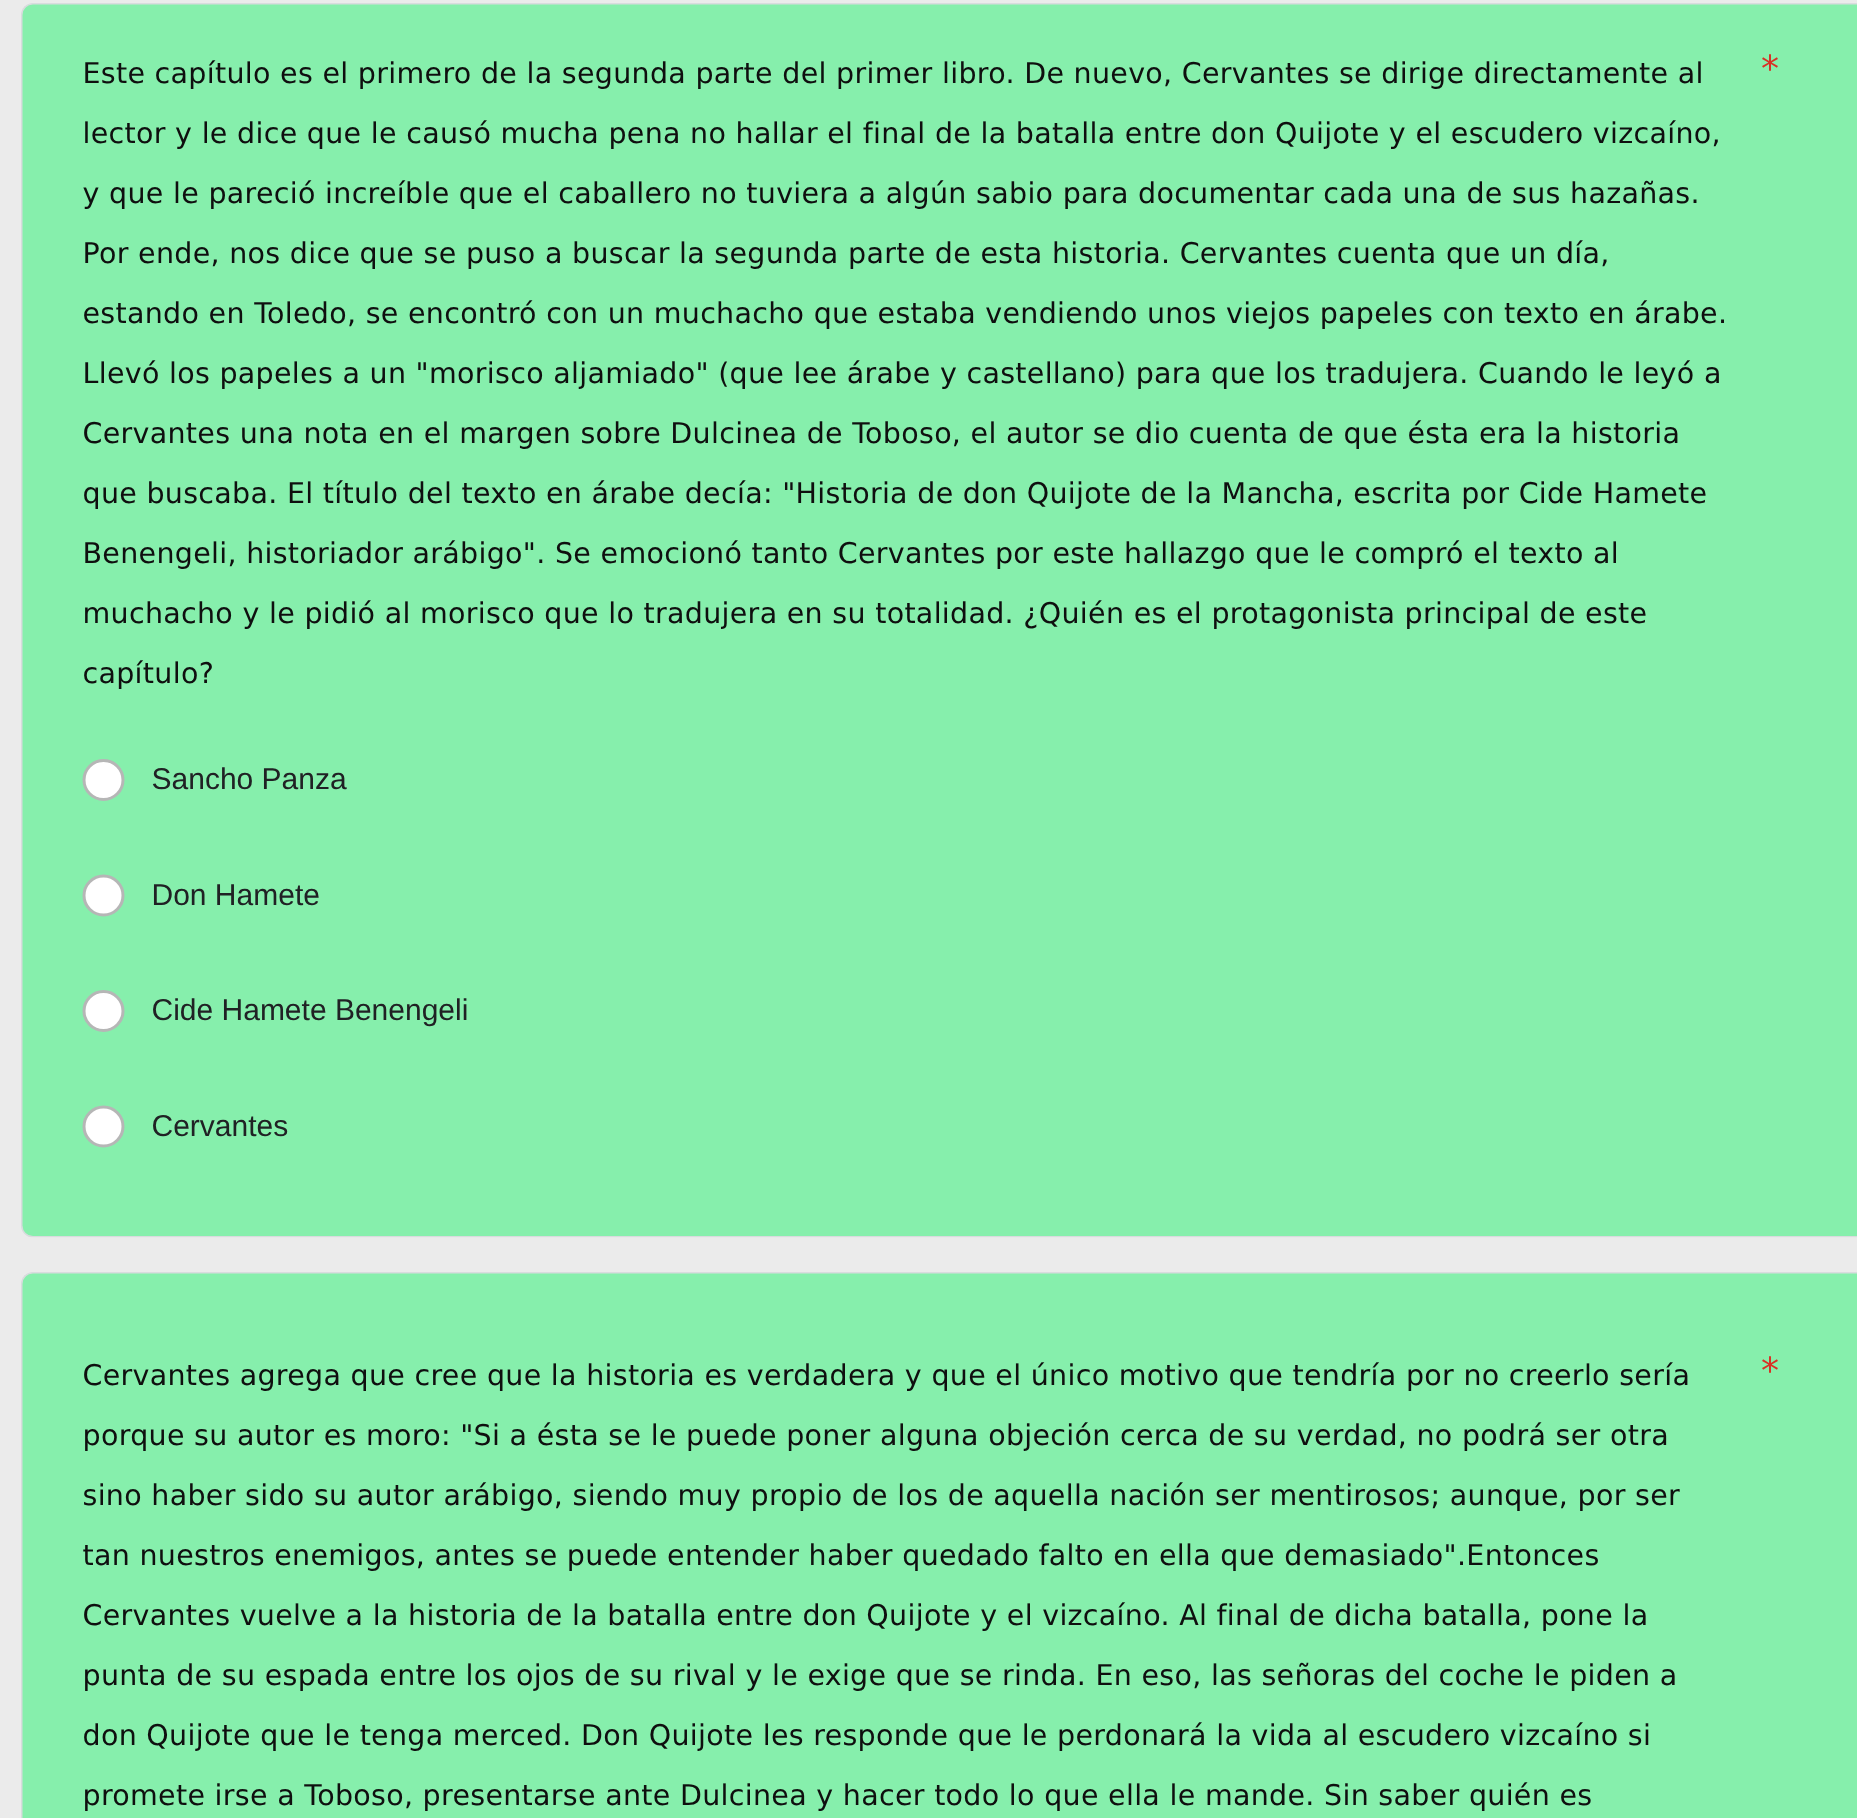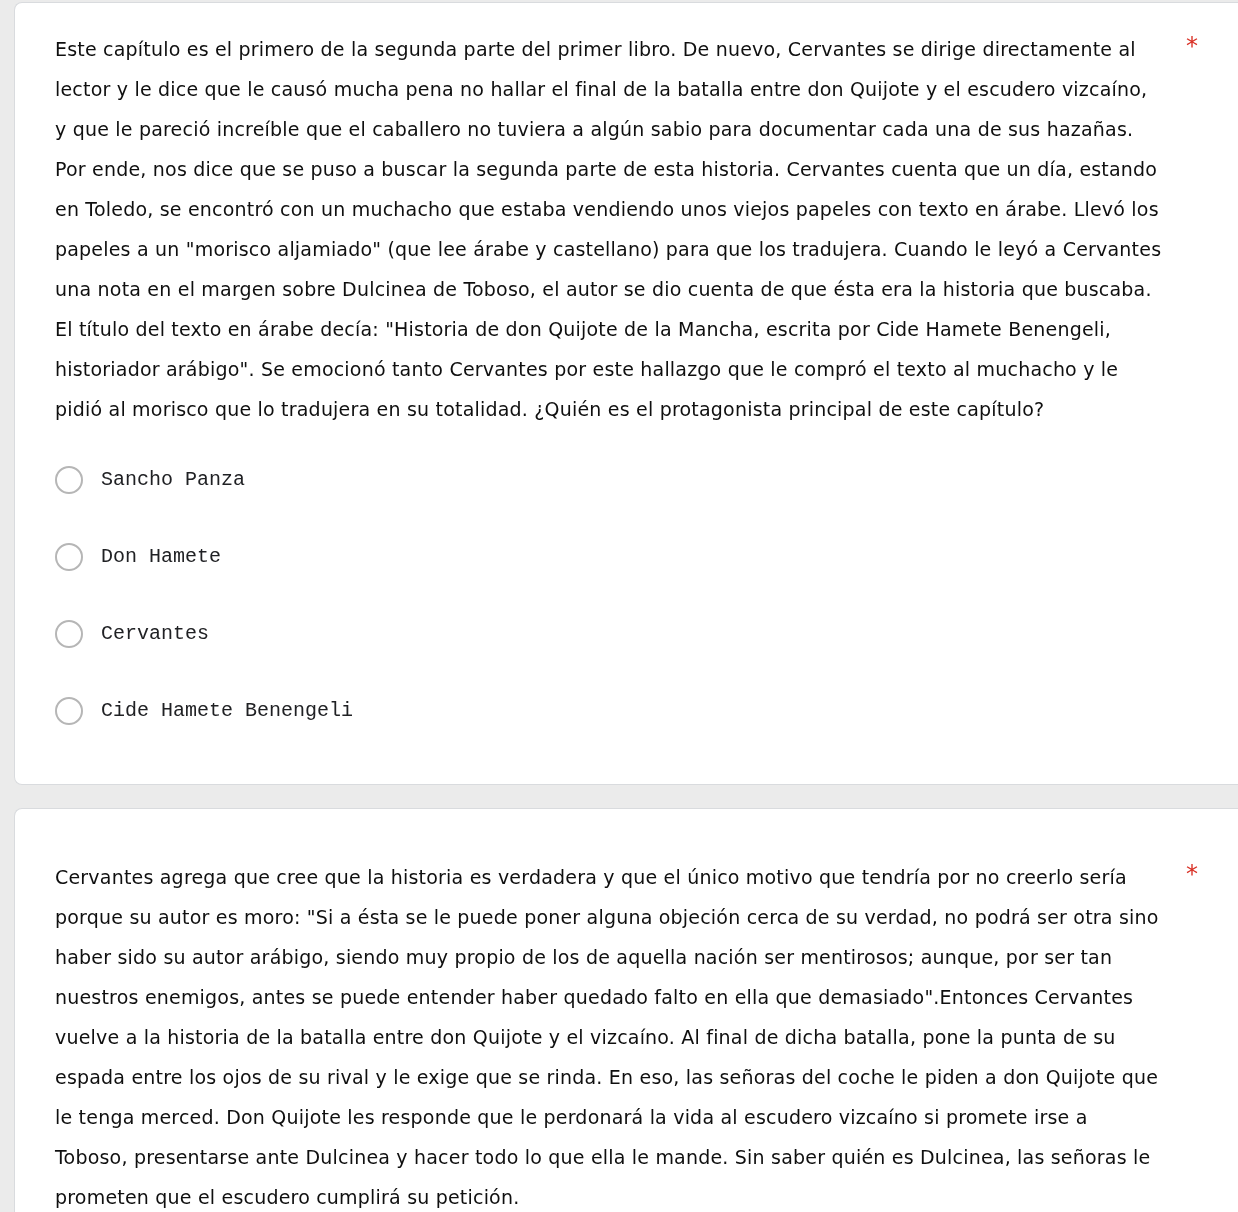--- a/index.html
+++ b/index.html
@@ -8,26 +8,26 @@
     height: 1212px;
     overflow: hidden;
     background: #ebebeb;
     font-family: "Liberation Sans", sans-serif;
   }
   .page {
     padding-left: 14px;
     padding-top: 2px;
   }
   .card {
-    background: #ffffff;
+    background: #86efac;
     border: 1px solid #d9dbde;
     border-right: none;
     border-radius: 8px 0 0 8px;
     width: 100%;
-    padding: 26px 40px 58px 40px;
+    padding: 26px 52px 58px 40px;
   }
   .card.second {
     margin-top: 23px;
     padding-top: 48px;
     min-height: 600px;
   }
   .question {
     display: flex;
     align-items: flex-start;
   }
@@ -67,21 +67,20 @@
     border: 2px solid #b6b6b6;
     border-radius: 50%;
     background: #ffffff;
     flex: 0 0 auto;
   }
   .option-label {
     margin-left: 18px;
     font-size: 20px;
     color: #202124;
     line-height: 28px;
-    font-family: Liberation Mono, monospace;
   }
 </style>
 </head>
 <body>
 
 <div class="page">
 
   <section class="card">
     <div class="question">
       <div class="question-text">Este capítulo es el primero de la segunda parte del primer libro. De nuevo, Cervantes se dirige directamente al lector y le dice que le causó mucha pena no hallar el final de la batalla entre don Quijote y el escudero vizcaíno, y que le pareció increíble que el caballero no tuviera a algún sabio para documentar cada una de sus hazañas. Por ende, nos dice que se puso a buscar la segunda parte de esta historia.  Cervantes cuenta que un día, estando en Toledo, se encontró con un muchacho que estaba vendiendo unos viejos papeles con texto en árabe. Llevó los papeles a un "morisco aljamiado" (que lee árabe y castellano) para que los tradujera. Cuando le leyó a Cervantes una nota en el margen sobre Dulcinea de Toboso, el autor se dio cuenta de que ésta era la historia que buscaba. El título del texto en árabe decía: "Historia de don Quijote de la Mancha, escrita por Cide Hamete Benengeli, historiador arábigo". Se emocionó tanto Cervantes por este hallazgo que le compró el texto al muchacho y le pidió al morisco que lo tradujera en su totalidad.  ¿Quién es el protagonista principal de este capítulo?</div>
@@ -91,25 +90,25 @@
       <div class="option">
         <span class="radio"></span>
         <span class="option-label">Sancho Panza</span>
       </div>
       <div class="option">
         <span class="radio"></span>
         <span class="option-label">Don Hamete</span>
       </div>
       <div class="option">
         <span class="radio"></span>
-        <span class="option-label">Cervantes</span>
+        <span class="option-label">Cide Hamete Benengeli</span>
       </div>
       <div class="option">
         <span class="radio"></span>
-        <span class="option-label">Cide Hamete Benengeli</span>
+        <span class="option-label">Cervantes</span>
       </div>
     </div>
   </section>
 
   <section class="card second">
     <div class="question">
       <div class="question-text">Cervantes agrega que cree que la historia es verdadera y que el único motivo que tendría por no creerlo sería porque su autor es moro: "Si a ésta se le puede poner alguna objeción cerca de su verdad, no podrá ser otra sino haber sido su autor arábigo, siendo muy propio de los de aquella nación ser mentirosos; aunque, por ser tan nuestros enemigos, antes se puede entender haber quedado falto en ella que demasiado".Entonces Cervantes vuelve a la historia de la batalla entre don Quijote y el vizcaíno. Al final de dicha batalla, pone la punta de su espada entre los ojos de su rival y le exige que se rinda. En eso, las señoras del coche le piden a don Quijote que le tenga merced. Don Quijote les responde que le perdonará la vida al escudero vizcaíno si promete irse a Toboso, presentarse ante Dulcinea y hacer todo lo que ella le mande. Sin saber quién es Dulcinea, las señoras le prometen que el escudero cumplirá su petición.</div>
       <span class="required">*</span>
     </div>
 

